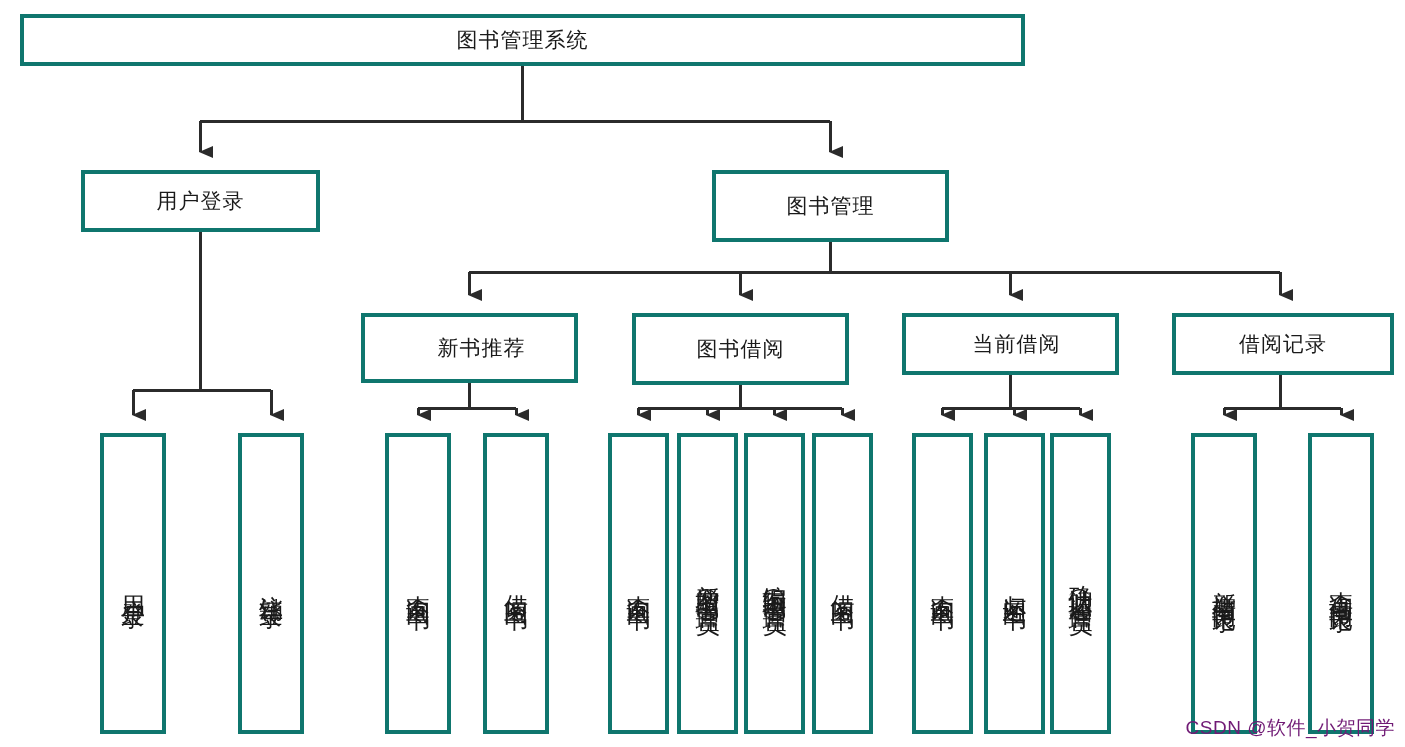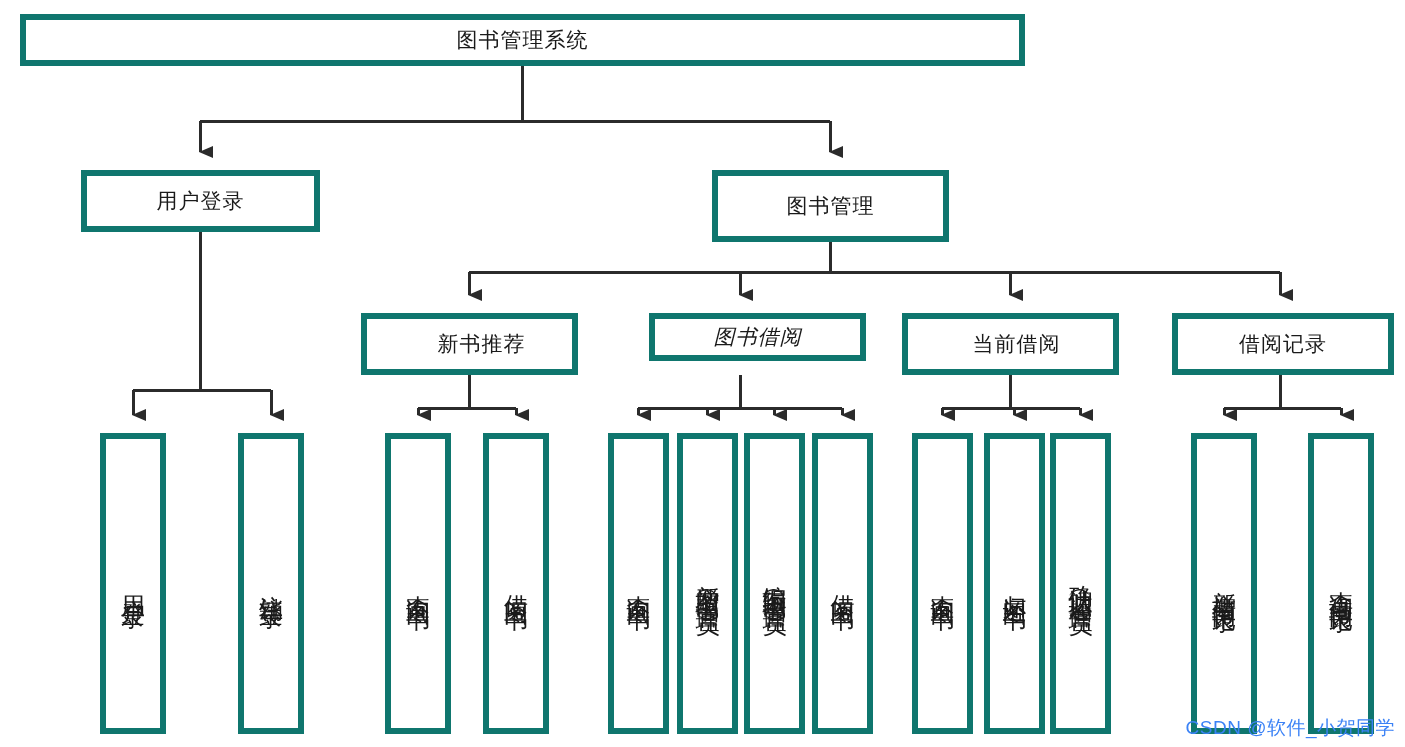--- a/index.html
+++ b/index.html
@@ -22,21 +22,21 @@
     left: 0;
     top: 0;
     width: 1405px;
     height: 747px;
     pointer-events: none;
   }
   .node {
     position: absolute;
     box-sizing: border-box;
     background: #ffffff;
-    border: 6px solid #0f766e;
+    border: 4px solid #0f766e;
     display: flex;
     align-items: center;
     justify-content: center;
     color: #1a1a1a;
   }
   .node.horiz {
     font-size: 21px;
     letter-spacing: 1px;
   }
   .node.vert {
@@ -50,21 +50,21 @@
   .node.vert .vlabel {
     writing-mode: vertical-rl;
     text-orientation: upright;
     white-space: nowrap;
   }
   .watermark {
     position: absolute;
     right: 10px;
     bottom: 6px;
     font-size: 19px;
-    color: #3b82f6;
+    color: #701a75;
     white-space: nowrap;
     letter-spacing: 0.5px;
   }
 </style>
 </head>
 <body>
 
 <div id="canvas">
 
   <svg id="wires" viewBox="0 0 1405 747" xmlns="http://www.w3.org/2000/svg">
@@ -122,24 +122,24 @@
     <span>图书管理系统</span>
   </div>
 
   <div class="node horiz" style="left:81px; top:170px; width:239px; height:62px;">
     <span>用户登录</span>
   </div>
   <div class="node horiz" style="left:712px; top:170px; width:237px; height:72px;">
     <span>图书管理</span>
   </div>
 
-  <div class="node horiz" style="left:361px; top:313px; width:217px; height:62px;padding-left:24px;">
+  <div class="node horiz" style="left:361px; top:313px; width:217px; height:70px;padding-left:24px;">
     <span>新书推荐</span>
   </div>
-  <div class="node horiz" style="left:649px; top:313px; width:217px; height:48px;font-style:italic;">
+  <div class="node horiz" style="left:632px; top:313px; width:217px; height:72px;">
     <span>图书借阅</span>
   </div>
   <div class="node horiz" style="left:902px; top:313px; width:217px; height:62px;padding-left:12px;">
     <span>当前借阅</span>
   </div>
   <div class="node horiz" style="left:1172px; top:313px; width:222px; height:62px;">
     <span>借阅记录</span>
   </div>
 
   <div class="node vert" style="left:100px; top:433px; width:66px; height:301px;">

